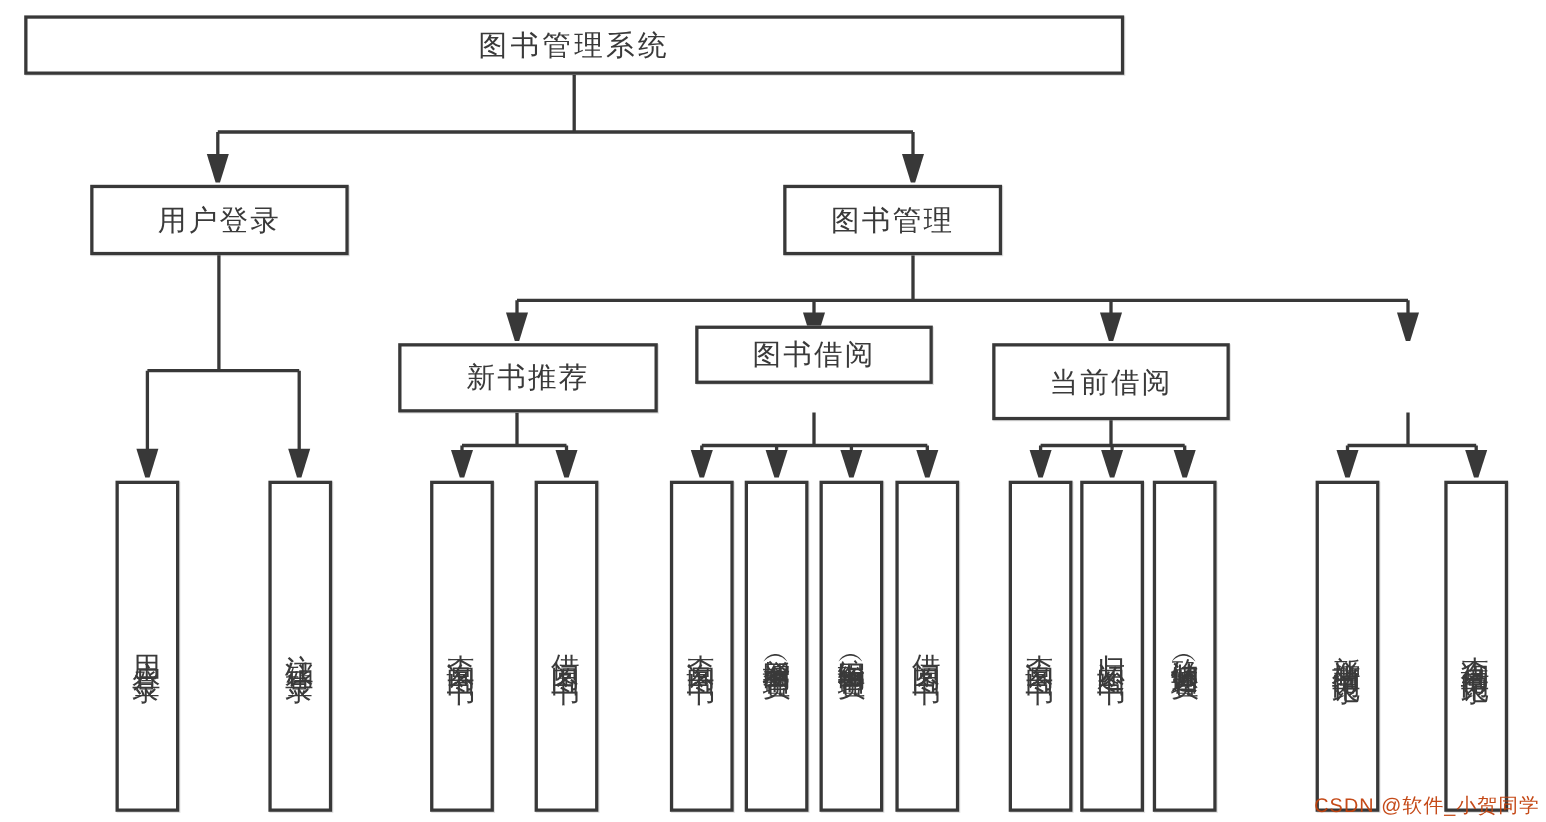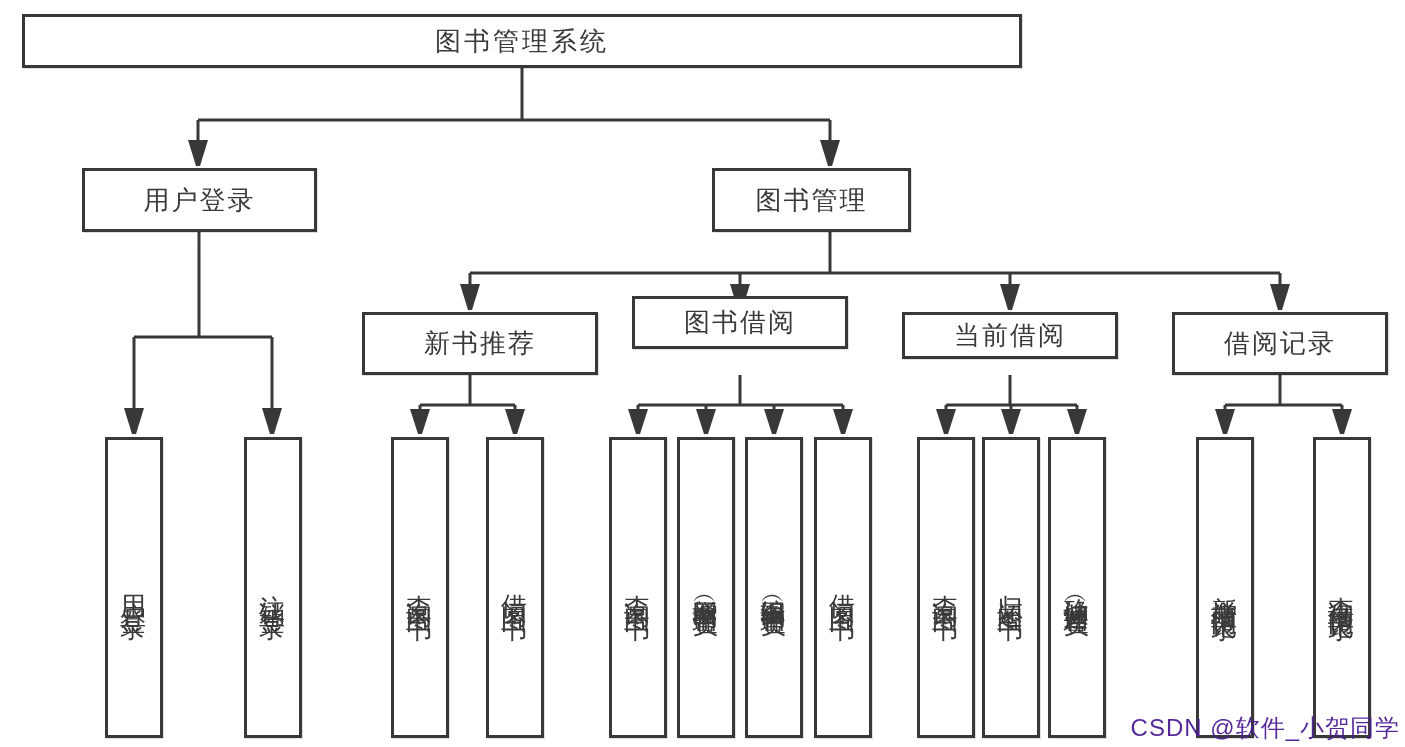--- a/index.html
+++ b/index.html
@@ -16,21 +16,21 @@
   .box.h span{font-size:26px;letter-spacing:2px;white-space:nowrap;}
   .box.root span{letter-spacing:3px;}
   .box.v span{
     writing-mode:vertical-rl;text-orientation:mixed;
     font-size:26px;letter-spacing:7px;white-space:nowrap;
   }
   .box.v.len6 span{letter-spacing:4px;}
   .box.v.len9 span{font-size:25px;letter-spacing:2px;}
   .watermark{
     position:absolute;right:5px;bottom:3px;z-index:5;
-    font-size:24px;letter-spacing:1px;color:#4c1d95;opacity:0.95;white-space:nowrap;
+    font-size:18px;letter-spacing:1px;color:#c2410c;opacity:0.95;white-space:nowrap;
   }
 </style>
 </head>
 <body>
 
 <div class="canvas">
 
   <svg class="connectors" viewBox="0 0 1405 747" xmlns="http://www.w3.org/2000/svg">
 
     <g stroke="#383838" stroke-width="3" fill="none">
@@ -105,25 +105,22 @@
   <div class="box h" style="left:712px;top:168px;width:199px;height:64px">
     <span>图书管理</span>
   </div>
 
   <div class="box h" style="left:362px;top:312px;width:236px;height:63px">
     <span>新书推荐</span>
   </div>
   <div class="box h" style="left:632px;top:296px;width:216px;height:53px">
     <span>图书借阅</span>
   </div>
-  <div class="box h" style="left:902px;top:312px;width:216px;height:47px">
+  <div class="box h" style="left:902px;top:312px;width:216px;height:70px">
     <span>当前借阅</span>
-  </div>
-  <div class="box h" style="left:1172px;top:312px;width:216px;height:63px">
-    <span>借阅记录</span>
   </div>
 
   <div class="box v" style="left:105px;top:437px;width:58px;height:301px">
     <span>用户登录</span>
   </div>
   <div class="box v" style="left:244px;top:437px;width:58px;height:301px">
     <span>注销登录</span>
   </div>
 
   <div class="box v" style="left:391px;top:437px;width:58px;height:301px">

